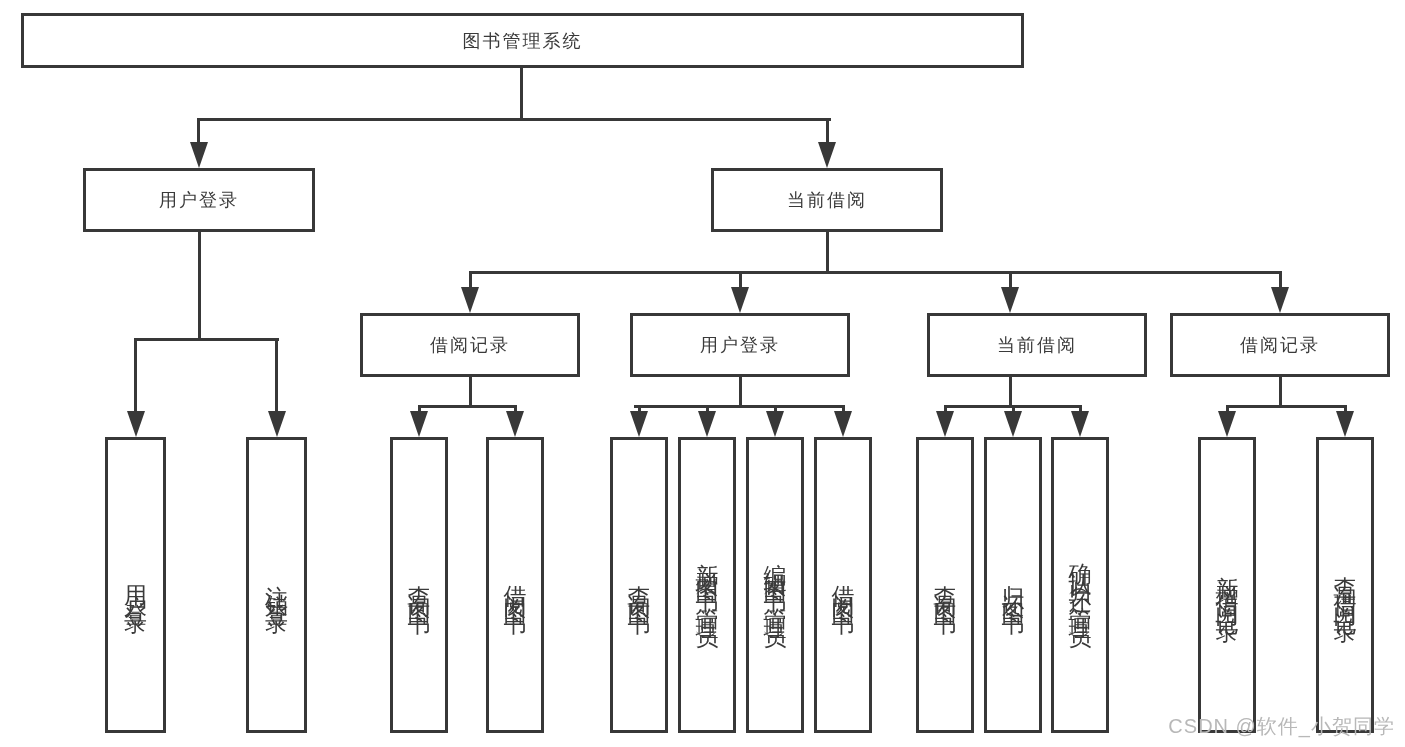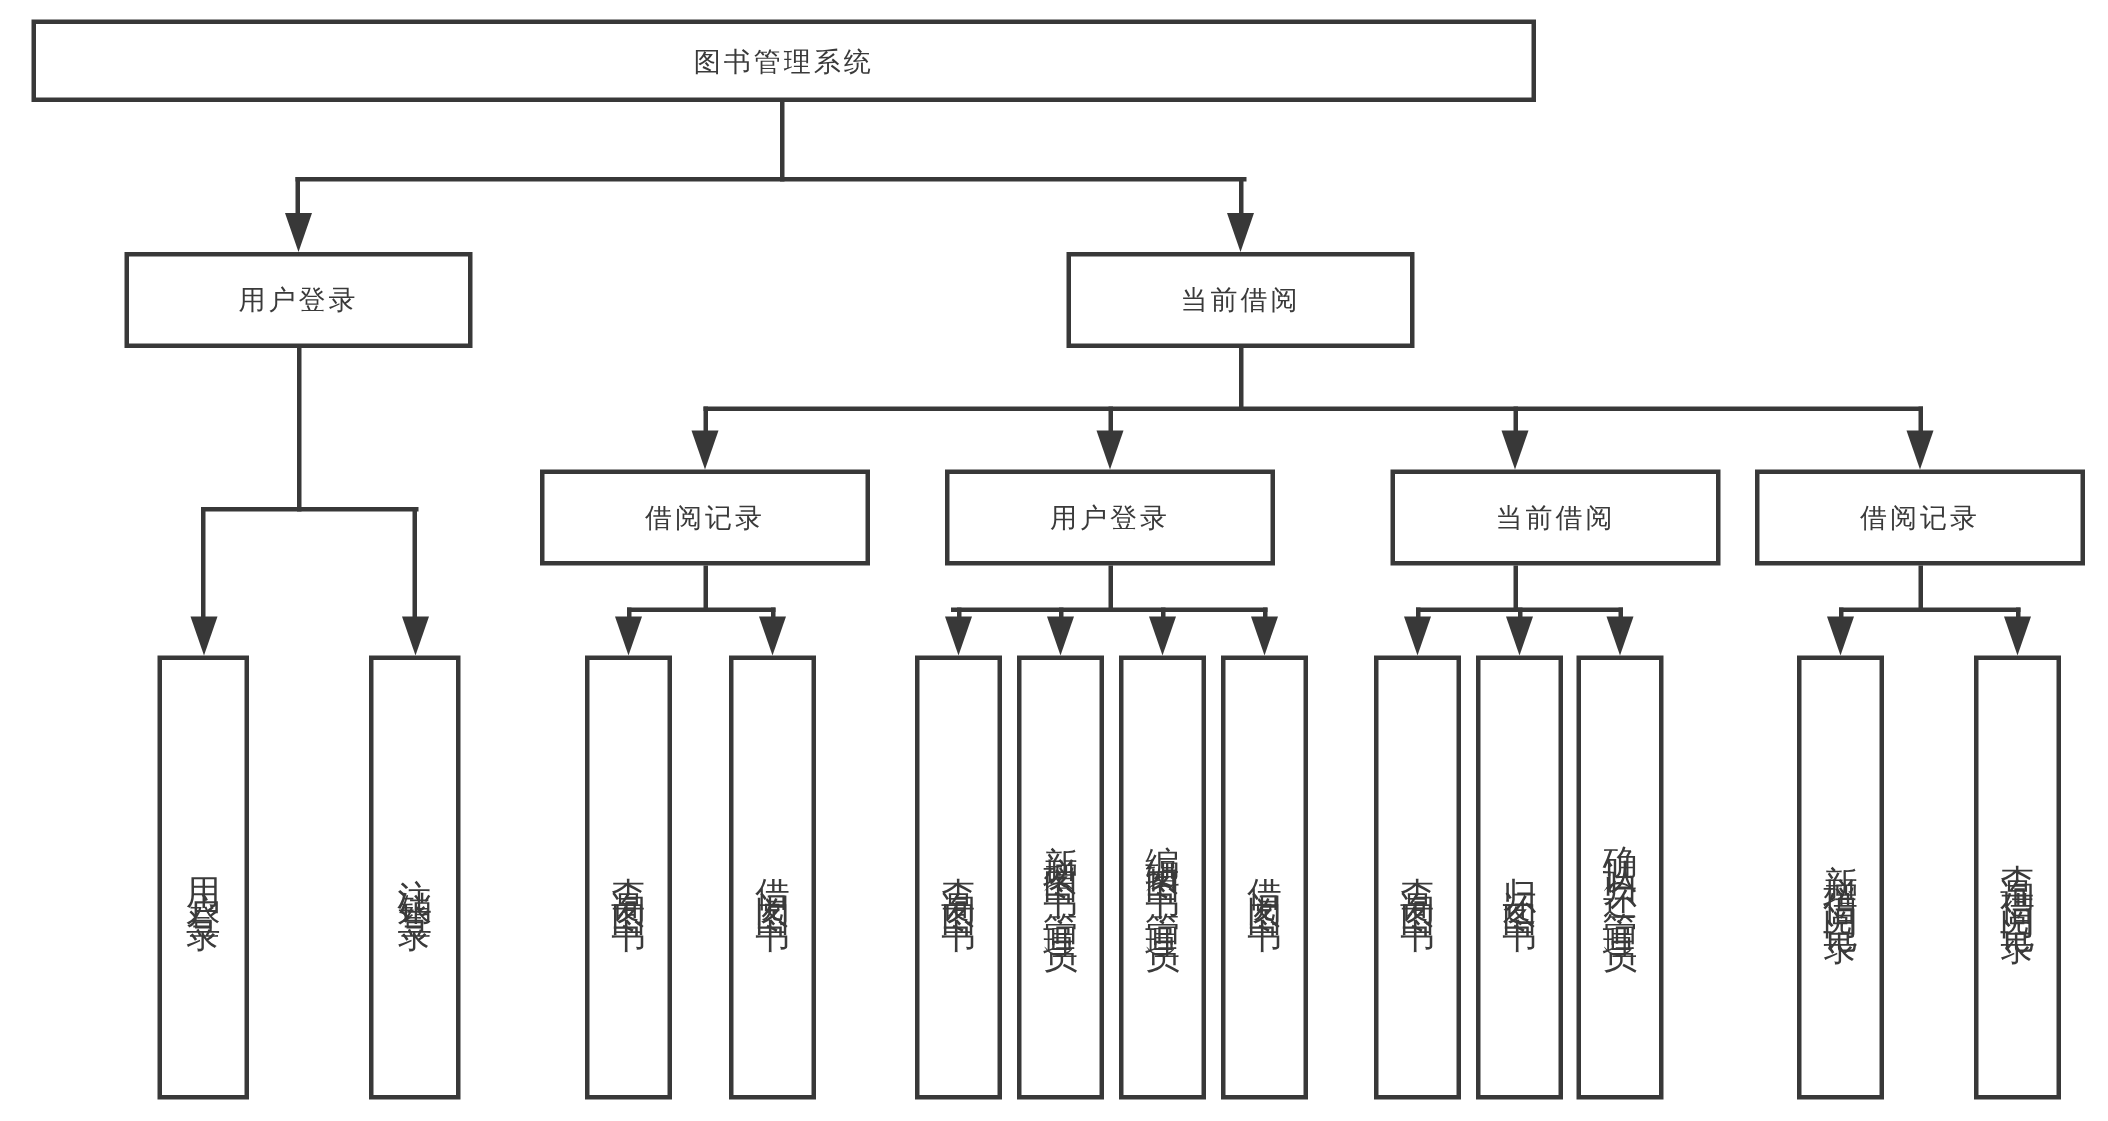--- a/index.html
+++ b/index.html
@@ -143,14 +143,15 @@
   <div class="ln" style="left:1079px; top:405px; width:3px; height:8px;"></div>
   <div class="ah" style="left:1071px; top:411px;"></div>
 
   <div class="ln" style="left:1279px; top:377px; width:3px; height:31px;"></div>
   <div class="ln" style="left:1226px; top:405px; width:121px; height:3px;"></div>
   <div class="ln" style="left:1226px; top:405px; width:3px; height:8px;"></div>
   <div class="ah" style="left:1218px; top:411px;"></div>
   <div class="ln" style="left:1344px; top:405px; width:3px; height:8px;"></div>
   <div class="ah" style="left:1336px; top:411px;"></div>
 
+  <div class="watermark">CSDN @软件_小贺同学</div>
 
 </div>
 
 </body></html>

